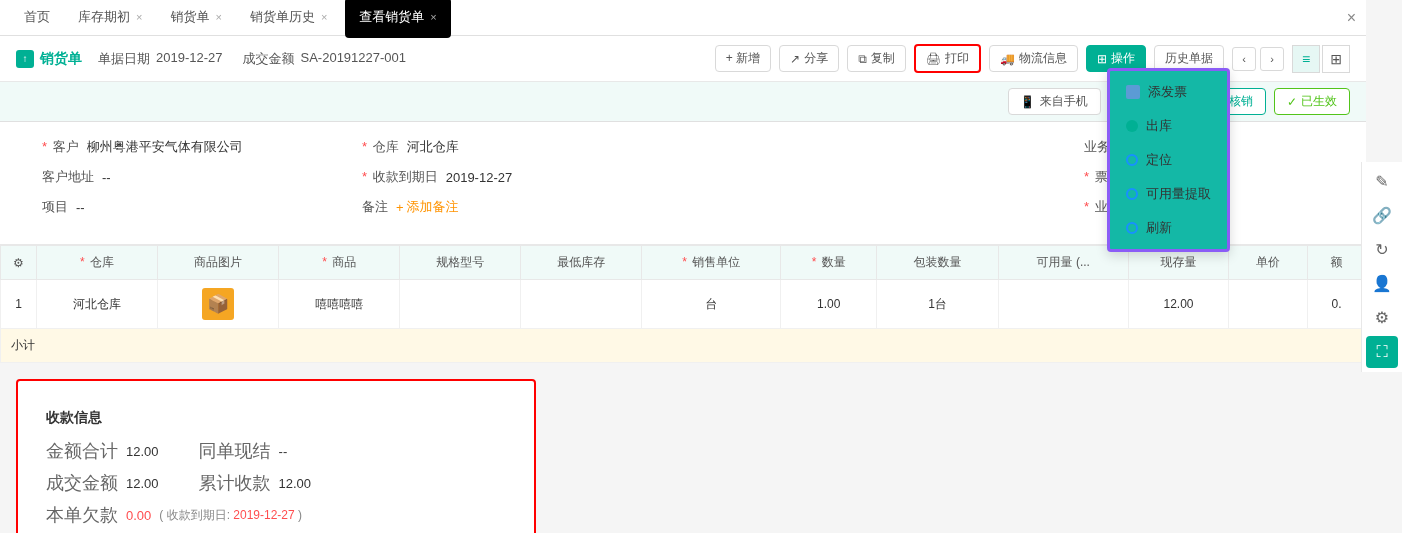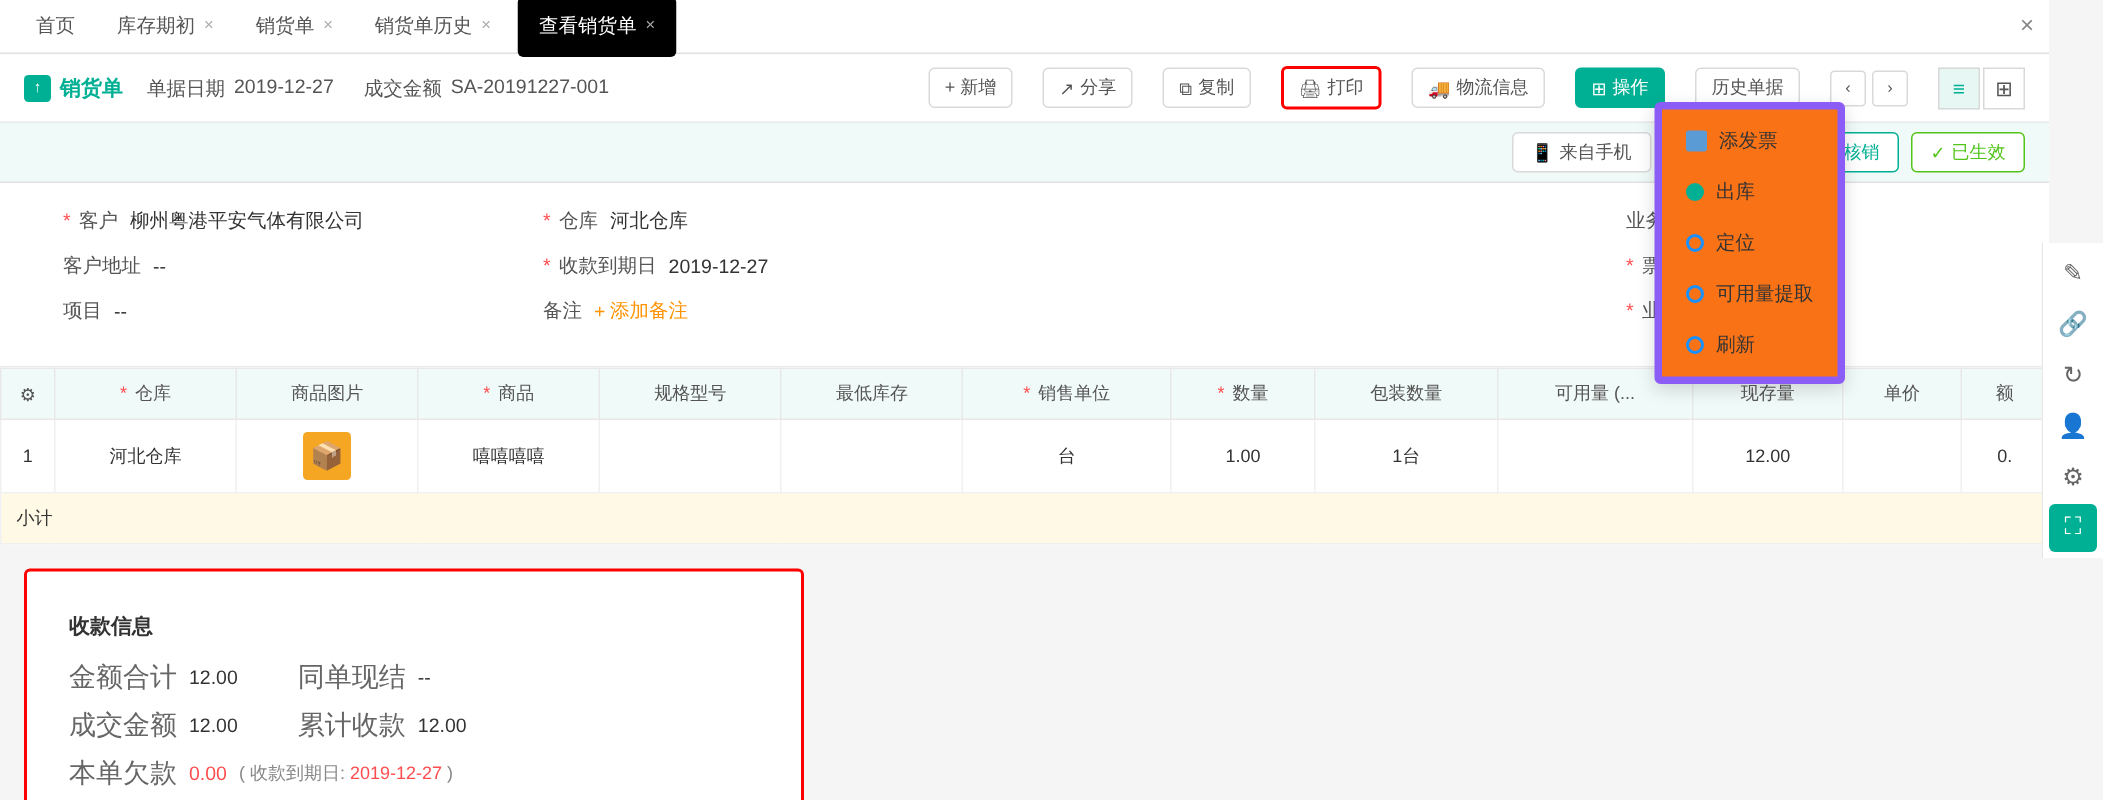--- a/index.html
+++ b/index.html
@@ -23,21 +23,21 @@
     
     .doc-header {
       display: flex; align-items: center; background: #fff;
       padding: 8px 16px; border-bottom: 1px solid #e8e8e8;
       gap: 16px;
     }
     .doc-title { display: flex; align-items: center; gap: 6px; color: #00b094; font-size: 14px; font-weight: bold; }
     .doc-title-icon { width: 18px; height: 18px; background: #00b094; border-radius: 3px; display: flex; align-items: center; justify-content: center; color: #fff; font-size: 10px; }
     .doc-meta { display: flex; align-items: center; gap: 20px; font-size: 13px; color: #555; text-align: right; }
     .doc-meta-item { display: flex; gap: 6px; }
-    .doc-actions { margin-left: auto; display: flex; align-items: center; gap: 20px; }
+    .doc-actions { margin-left: auto; display: flex; align-items: center; gap: 8px; }
     .action-btn {
       display: flex; align-items: center; gap: 4px; padding: 4px 10px;
       border: 1px solid #d9d9d9; border-radius: 4px; background: #fff;
       cursor: pointer; font-size: 12px; color: #555; white-space: nowrap;
     }
     .action-btn.active-tab { background: #00b094; color: #fff; border-color: #00b094; }
 
     
     .op-row {
       display: flex; align-items: center; justify-content: flex-end;
@@ -88,21 +88,21 @@
     }
     .summary-title { font-weight: bold; font-size: 14px; margin-bottom: 12px; color: #333; }
     .summary-row { display: flex; gap: 40px; margin-bottom: 8px; align-items: center; }
     .summary-item { display: flex; align-items: center; gap: 8px; }
     .summary-label { color: #666; font-size: 18px; min-width: 70px; }
     .summary-value { color: #333; font-size: 13px; }
     .summary-value.red { color: #ff4d4f; }
     .summary-note { color: #888; font-size: 12px; }
     .dropdown-menu {
       position: absolute; top: 68px; right: 172px;
-      background: #f97316; border: 5px solid #8b5cf6;
+      background: #14b8a6; border: 3px solid #8b5cf6;
       border-radius: 4px; box-shadow: 0 4px 12px rgba(0,0,0,0.15);
       z-index: 200; min-width: 120px; padding: 4px 0;
     }
     .dropdown-menu-item {
       display: flex; align-items: center; gap: 8px;
       padding: 8px 16px; cursor: pointer; font-size: 13px; color: #333;
     }
     .menu-icon-square { width: 14px; height: 14px; background: #5b9bd5; border-radius: 2px; display: inline-block; }
     .menu-icon-circle { width: 12px; height: 12px; border-radius: 50%; background: #00b094; display: inline-block; }
     .menu-icon-circle-empty { width: 12px; height: 12px; border-radius: 50%; border: 2px solid #1890ff; display: inline-block; }

